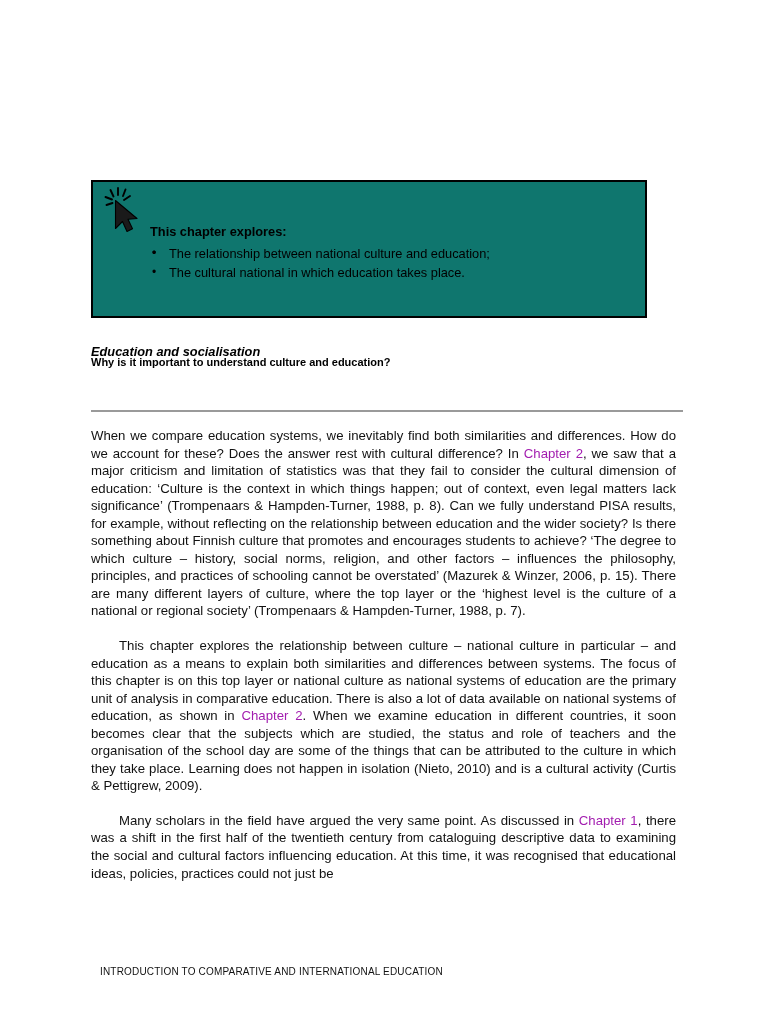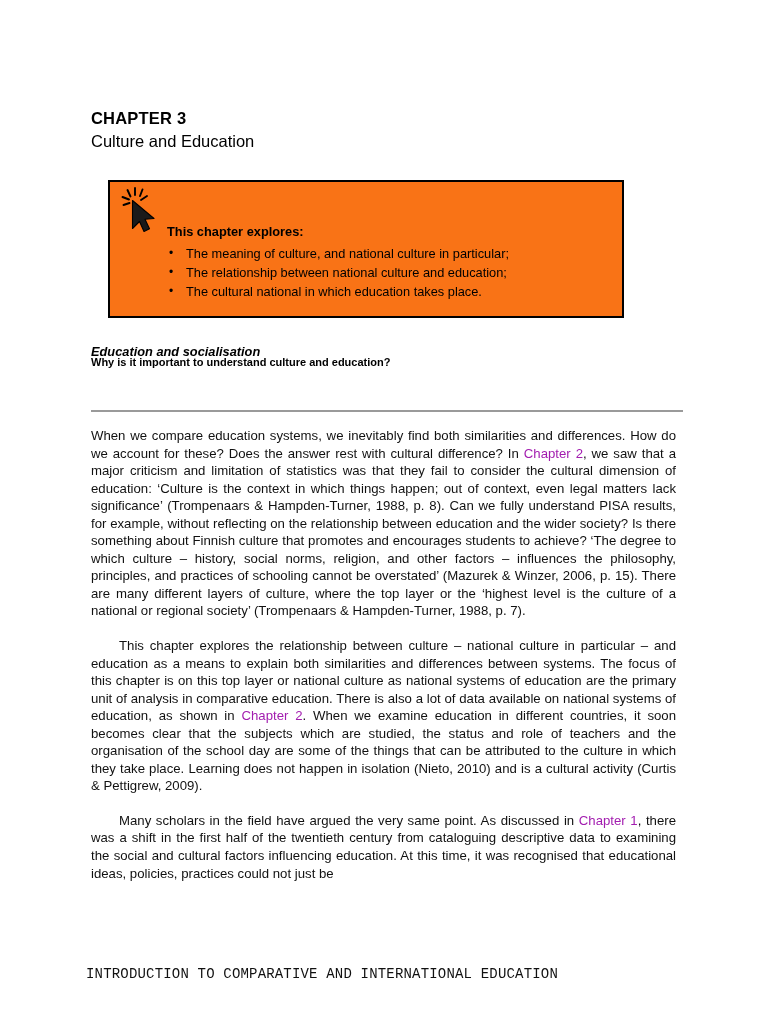--- a/index.html
+++ b/index.html
@@ -40,27 +40,27 @@
   .chapter-title {
     font-size: 16.5px;
     font-weight: normal;
     line-height: 1.3;
     margin: 2px 0 0 0;
   }
 
   
   .explore-box {
     position: absolute;
-    left: 108px;
+    left: 91px;
     top: 180px;
-    width: 516px;
+    width: 556px;
     height: 138px;
     border: 2px solid #000000;
     box-sizing: border-box;
-    background: #f97316;
+    background: #0f766e;
   }
   .cursor-icon {
     position: absolute;
     left: 10px;
     top: 4px;
     width: 44px;
     height: 48px;
   }
   .explore-body {
     position: absolute;
@@ -142,38 +142,33 @@
   .body-copy p.indented {
     text-indent: 28px;
   }
   .link {
     color: #a21caf;
   }
 
   
   .footer {
     position: absolute;
-    left: 86px;
+    left: 100px;
     top: 965px;
-    font-size: 14px;
+    font-size: 10px;
     letter-spacing: 0.18px;
     color: #111111;
     line-height: 1.4;
-    font-family: Liberation Mono, monospace;
   }
 </style>
 </head>
 <body>
 
 <div class="page">
 
-  <div class="chapter-head">
-    <div class="chapter-number">CHAPTER 3</div>
-    <div class="chapter-title">Culture and Education</div>
-  </div>
 
   <div class="explore-box">
 
     <div class="cursor-icon">
       <svg width="44" height="48" viewBox="0 0 44 48" xmlns="http://www.w3.org/2000/svg">
         <g stroke="#000000" stroke-width="1.9" stroke-linecap="round">
           <line x1="15" y1="2" x2="15" y2="9"></line>
           <line x1="22.5" y1="3.5" x2="20" y2="10"></line>
           <line x1="7.5" y1="4" x2="10.5" y2="10.5"></line>
           <line x1="2.5" y1="11" x2="9" y2="13.5"></line>
@@ -182,21 +177,20 @@
         </g>
         <path d="M12.5 14.5 L12.5 42.5 L19.5 35.5 L24 45.5 L29.5 42.8 L25 33.2 L34 32.5 Z" fill="#1a1a1a" stroke="#000000" stroke-width="1.1" stroke-linejoin="round"></path>
       </svg>
     </div>
 
     <div class="explore-body">
       <div class="explore-title">This chapter explores:</div>
       <ul class="explore-list">
         <li>
           <span class="bullet">•</span>
-          <span>The meaning of culture, and national culture in particular;</span>
         </li>
         <li>
           <span class="bullet">•</span>
           <span>The relationship between national culture and education;</span>
         </li>
         <li>
           <span class="bullet">•</span>
           <span>The cultural national in which education takes place.</span>
         </li>
       </ul>

